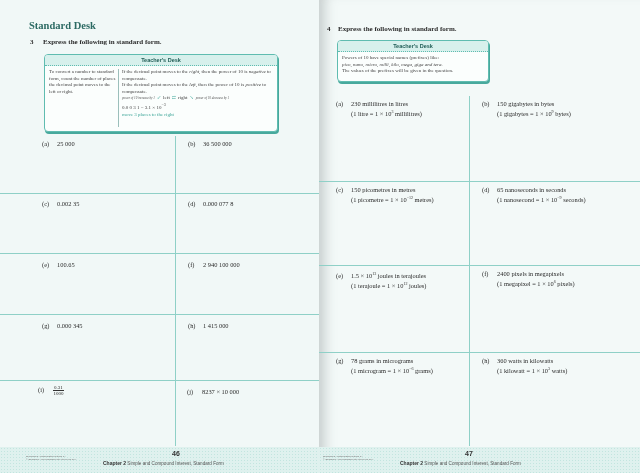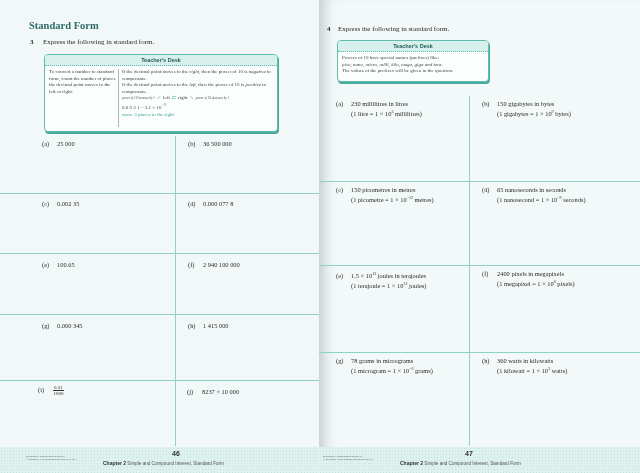--- a/index.html
+++ b/index.html
@@ -4,21 +4,21 @@
 <style>
   * { box-sizing: border-box; margin: 0; padding: 0; }
   html, body { width: 640px; height: 473px; overflow: hidden; background: #eef6f5; }
   body { font-family: "Liberation Serif", "DejaVu Serif", serif; color: #2b2b2b; position: relative; }
   .page { position: absolute; top: 0; height: 473px; overflow: hidden; }
   .page-left { left: 0; width: 319px; background: #f1f8f7; }
   .page-right { left: 319px; width: 321px; background: #f3f9f8;
     box-shadow: inset 14px 0 12px -8px rgba(120,130,130,0.35); }
   .section-title { position: absolute; left: 29px; top: 20px; font-size: 10.5px; font-weight: bold; color: #2c6a63; }
   .q-num { position: absolute; font-weight: bold; font-size: 7px; }
-  .q-text { position: absolute; font-size: 7px; }
+  .q-text { position: absolute; font-size: 7px; font-weight: bold; }
   .td-box { position: absolute; border: 1px solid #5fbcb0; border-radius: 4px; background: #fbfefd;
     box-shadow: 1px 2px 0 #48a99d; overflow: hidden; }
   .td-head { height: 11px; text-align: center; font-family: "Liberation Sans", sans-serif; font-weight: bold;
     font-size: 5.5px; line-height: 11px; color: #1e5b54; background: #d7f0ec; border-bottom: 1px dotted #5fbcb0; }
   .td-body { font-size: 5px; line-height: 6.6px; color: #444; }
   .td-left { position: absolute; left: 4px; top: 14px; width: 68px; }
   .td-sep { position: absolute; left: 73px; top: 14px; width: 0; height: 58px; border-left: 1px solid #9bbfbb; }
   .td-right { position: absolute; left: 77px; top: 14px; width: 150px; }
   .td-right i { font-style: italic; }
   .tiny { font-size: 3.2px; font-style: italic; color: #555; }
@@ -38,21 +38,21 @@
     background-size: 3px 3px; }
   .pg-num { position: absolute; top: 3px; font-family: "Liberation Sans", sans-serif; font-weight: bold; font-size: 7px; color: #333; }
   .credit { position: absolute; top: 8px; font-family: "Liberation Sans", sans-serif; font-size: 2.4px; line-height: 3.4px; color: #666; }
   .chapter { position: absolute; top: 13px; font-family: "Liberation Sans", sans-serif; font-size: 4.6px; color: #555; white-space: nowrap; }
   .chapter b { color: #333; font-size: 5px; }
 </style>
 </head>
 <body>
 
 <div class="page page-left">
-  <div class="section-title">Standard Form</div>
+  <div class="section-title">Standard Desk</div>
   <div class="q-num" style="left:30px;top:38px;">3</div>
   <div class="q-text" style="left:43px;top:38px;">Express the following in standard form.</div>
 
   <div class="td-box" style="left:44px;top:54px;width:234px;height:78px;">
     <div class="td-head">Teacher's Desk</div>
     <div class="td-body td-left">To convert a number to standard form, count the number of places the decimal point moves to the left or right.</div>
     <div class="td-sep"></div>
     <div class="td-body td-right">
       <div><span>If the decimal point moves to the </span><i>right</i><span>, then the power of 10 is </span><i>negative</i><span> to compensate.</span></div>
       <div><span>If the decimal point moves to the </span><i>left</i><span>, then the power of 10 is </span><i>positive</i><span> to compensate.</span></div>

